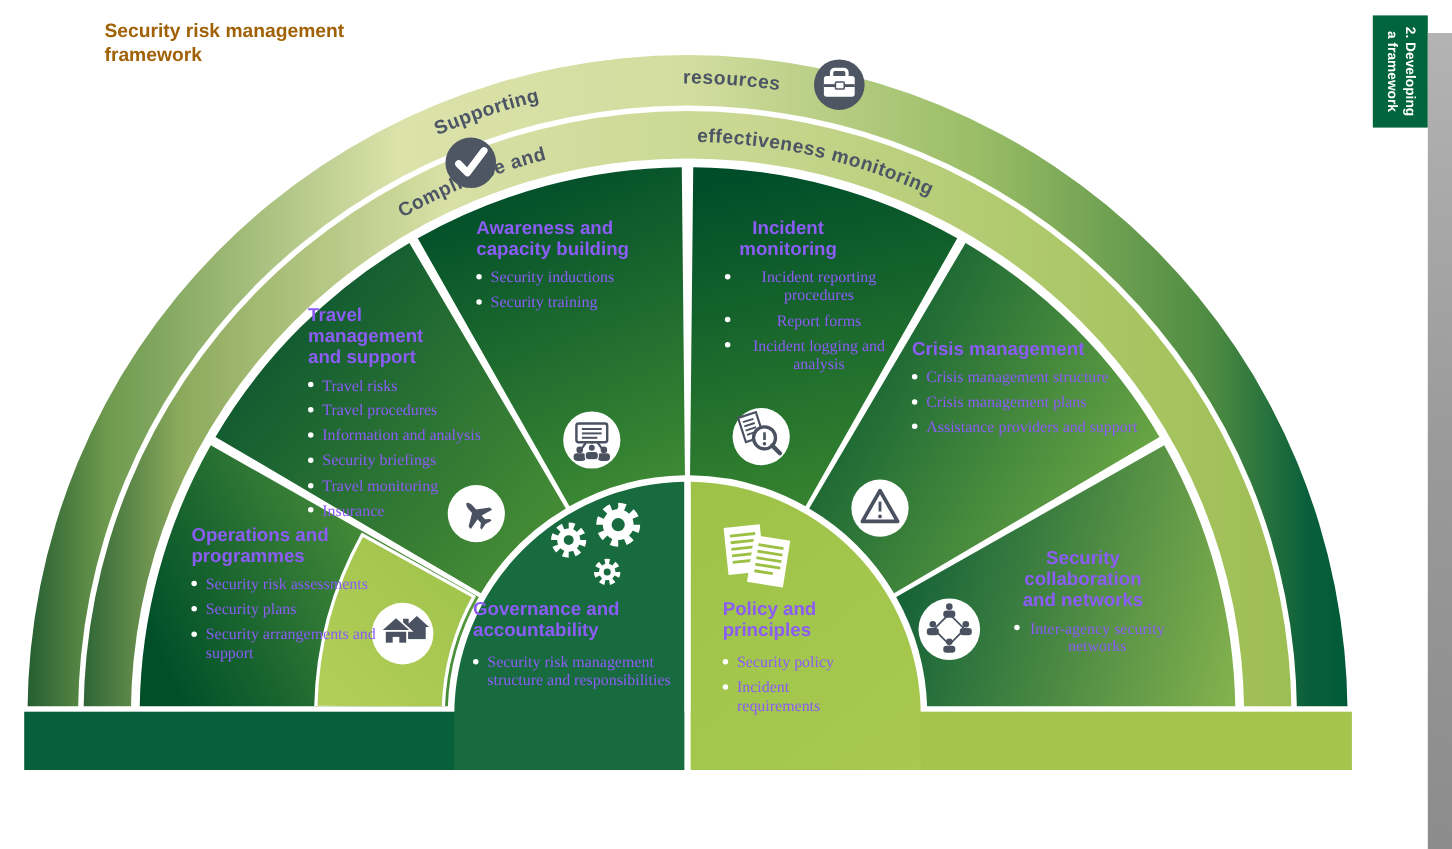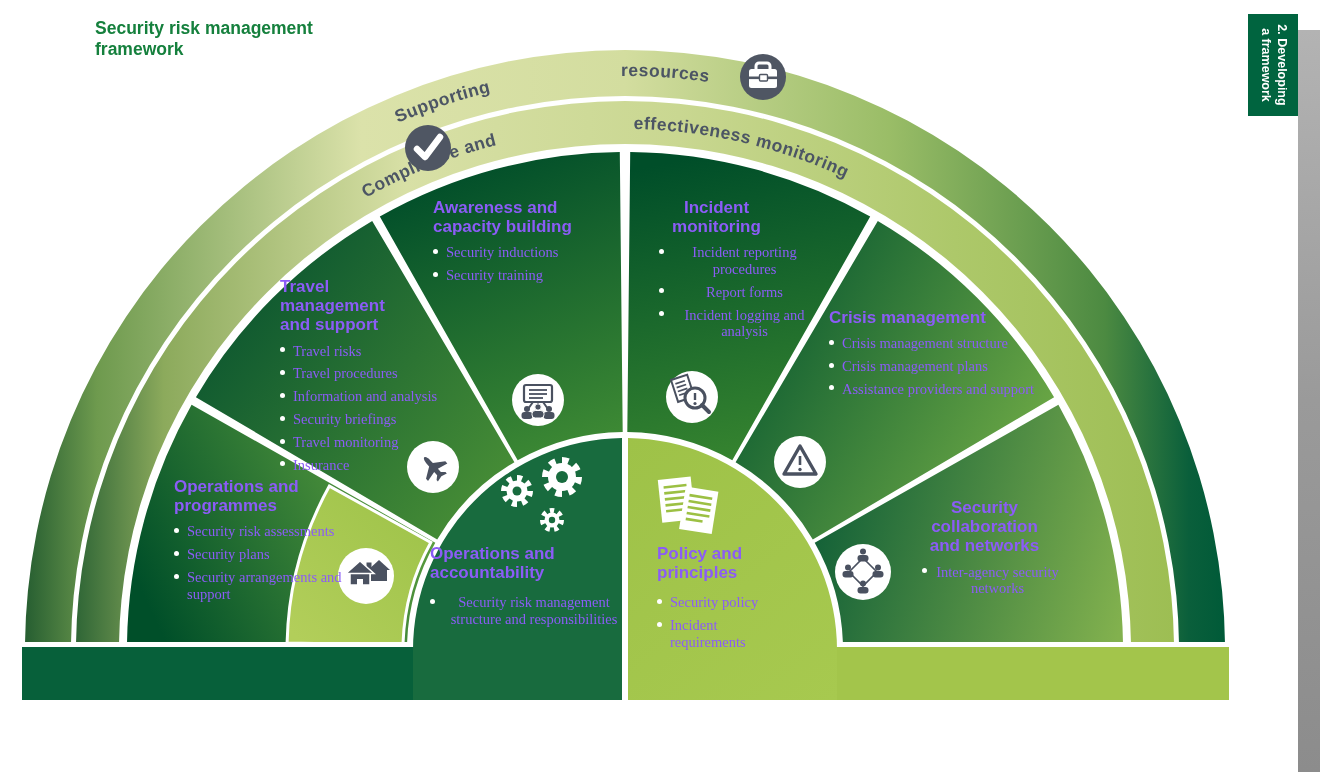--- a/index.html
+++ b/index.html
@@ -3,21 +3,21 @@
 <meta charset="utf-8">
 <style>
   html,body{margin:0;padding:0;background:#fff;}
   body{font-family:"Liberation Sans", sans-serif;}
   #stage{position:relative;width:1320px;height:772px;background:#fff;overflow:hidden;}
   #diagram-svg{position:absolute;left:0;top:0;}
 
   .ring-text{font-size:17.5px;font-weight:bold;fill:#4C5564;letter-spacing:.5px;}
 
   .page-title{position:absolute;left:95px;top:18px;width:250px;
-    font-size:17.5px;font-weight:bold;color:#15803d;line-height:1.18;}
+    font-size:17.5px;font-weight:bold;color:#a16207;line-height:1.18;}
 
   .wblock{position:absolute;color:#8b5cf6;}
   .wblock .wtitle{display:block;font-size:17px;font-weight:bold;line-height:1.13;margin:0 0 0 0;}
   .wblock ul{list-style:none;margin:8px 0 0 0;padding:0;}
   .wblock li{position:relative;font-size:14.5px;line-height:1.13;margin:0 0 6.5px 0;padding-left:13px;font-family:Liberation Serif, serif;}
   .wblock li::before{content:"";position:absolute;left:0;top:4.5px;width:5px;height:5px;border-radius:50%;background:#fff;}
 
   .footer-bar{position:absolute;left:22px;top:750px;width:1035px;height:54px;
     background:linear-gradient(90deg,#9B9B9B 0%,#CFCFCF 25%,#F1F1F1 48%,#ABABAB 72%,#7C7C7C 100%);margin-top:24px;}
   .footer-word{position:absolute;top:12px;font-size:27px;font-weight:400;color:#4A5665;
@@ -293,22 +293,22 @@
   </div>
 
   <div class="wblock" style="left:922px;top:498px;text-align:center;">
     <span class="wtitle" style="width:125px;">Security collaboration and networks</span>
     <ul style="width:138px;">
       <li>Inter-agency security networks</li>
     </ul>
   </div>
 
   <div class="wblock" style="left:430px;top:544px;">
-    <span class="wtitle" style="width:155px;">Operations and accountability</span>
-    <ul style="width:195px;margin-top:12px;text-align:center;">
+    <span class="wtitle" style="width:155px;">Governance and accountability</span>
+    <ul style="width:195px;margin-top:12px;">
       <li>Security risk management structure and responsibilities</li>
     </ul>
   </div>
 
   <div class="wblock" style="left:657px;top:544px;">
     <span class="wtitle" style="width:112px;">Policy and principles</span>
     <ul style="width:130px;margin-top:12px;">
       <li>Security policy</li>
       <li>Incident requirements</li>
     </ul>

